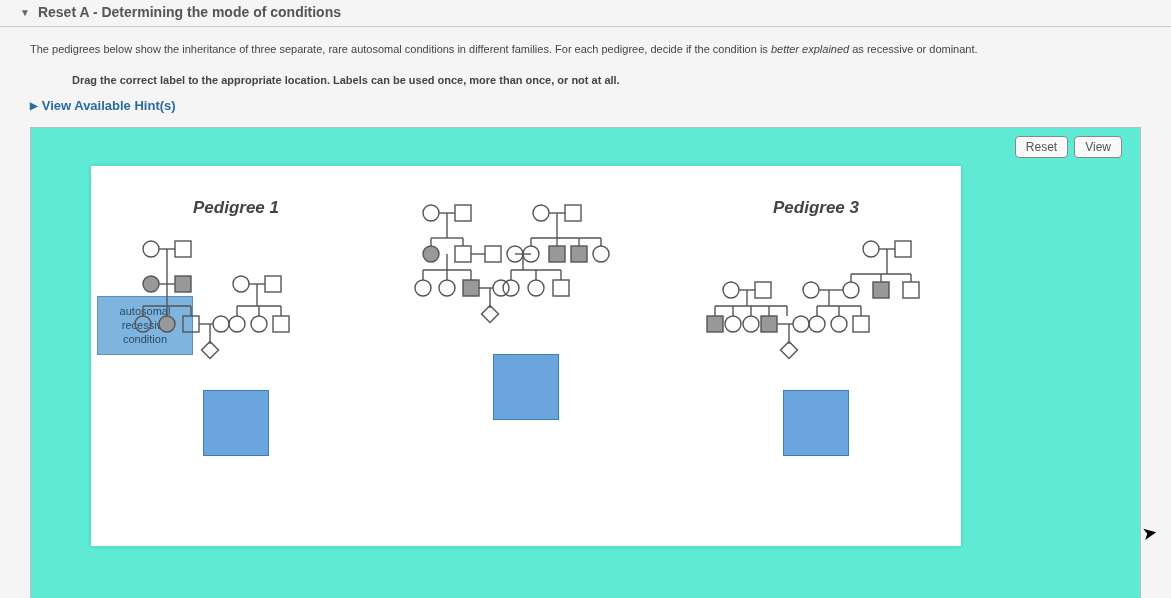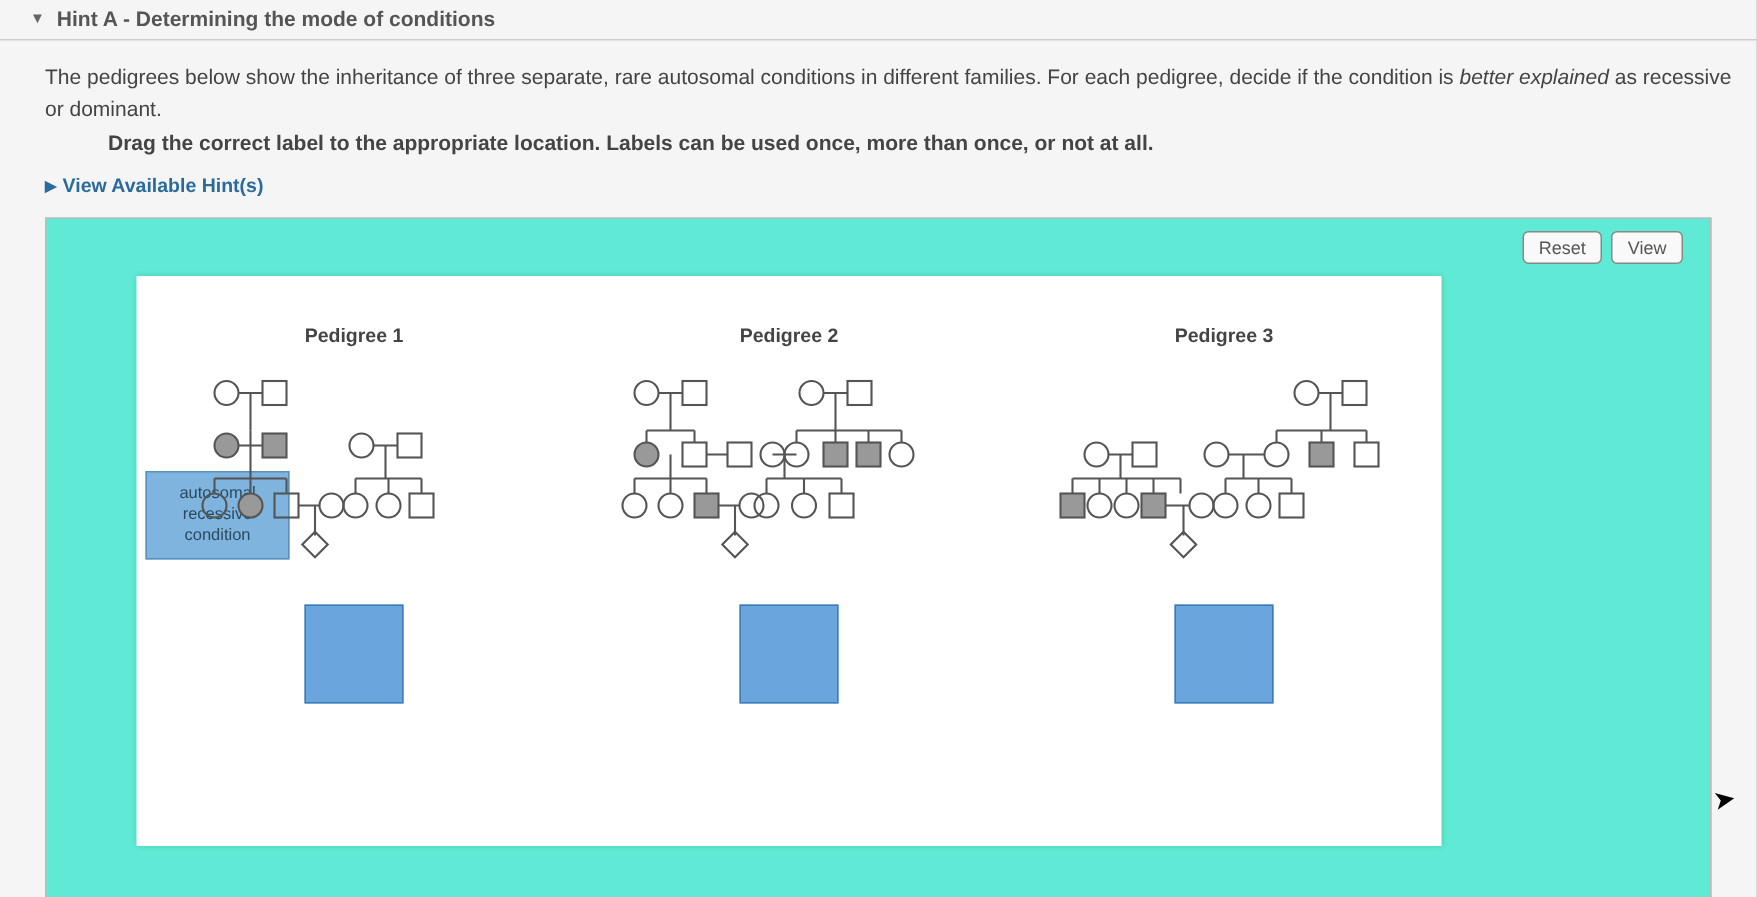--- a/index.html
+++ b/index.html
@@ -21,21 +21,21 @@
     display: flex;
     align-items: center;
     gap: 8px;
   }
   .part-header .caret {
     font-size: 10px;
     color: #666;
   }
   .intro {
     padding: 14px 10px 6px 30px;
-    font-size: 14px;
+    font-size: 11px;
     color: #444;
     line-height: 1.5;
   }
   .intro .bold { font-weight: bold; }
   .hints {
     padding: 4px 10px 10px 30px;
     font-size: 13px;
     color: #2a6b9c;
     font-weight: bold;
     cursor: pointer;
@@ -97,24 +97,25 @@
     top: 32px;
     display: flex;
     width: 100%;
     justify-content: space-around;
   }
   .ped-col {
     width: 250px;
     text-align: center;
   }
   .ped-title {
-    font-size: 13px;
+    font-size: 17px;
     font-weight: bold;
     color: #444;
     margin-bottom: 16px;
+    font-style: italic;
   }
   svg.pedigree { display: block; margin: 0 auto 16px auto; }
   .drop-target {
     width: 66px; height: 66px;
     background: #6aa5dd;
     border: 1px solid #3d7cb5;
     margin: 6px auto 0 auto;
   }
   .cursor-pointer {
     position: absolute;
@@ -123,28 +124,28 @@
     font-size: 18px;
     color: #000;
     transform: rotate(-10deg);
   }
 </style>
 </head>
 <body>
 
 <div class="part-header">
   <span class="caret">▼</span>
-  <span><span>Hint A</span> - <span>Determining the mode of conditions</span></span>
+  <span><span>Reset A</span> - <span>Determining the mode of conditions</span></span>
 </div>
 
 <div class="intro">
   <div>
     <span>The pedigrees below show the inheritance of three separate, rare autosomal conditions in different families. For each pedigree, decide if the condition is </span><i><span>better explained</span></i><span> as recessive or dominant.</span>
   </div>
-  <div class="bold" style="margin-top:2px;padding-left:42px;">Drag the correct label to the appropriate location. Labels can be used once, more than once, or not at all.</div>
+  <div class="bold" style="margin-top:14px;padding-left:42px;">Drag the correct label to the appropriate location. Labels can be used once, more than once, or not at all.</div>
 </div>
 
 <div class="hints">
   <span class="tri">▶</span>
   <span>View Available Hint(s)</span>
 </div>
 
 <div class="workspace">
   <div class="toolbar">
     <button class="btn">Reset</button>
@@ -201,21 +202,20 @@
             <rect x="142" y="82" width="16" height="16"></rect>
 
             <line x1="79" y1="90" x2="79" y2="110"></line>
             <rect x="73" y="110" width="12" height="12" transform="rotate(45 79 116)"></rect>
           </g>
         </svg>
         <div class="drop-target"></div>
       </div>
 
       <div class="ped-col">
-        <div class="ped-title">Pedigree 2</div>
         <svg class="pedigree" width="230" height="140" viewBox="0 0 230 140">
           <g stroke="#555" stroke-width="1.4" fill="none">
 
             <circle cx="20" cy="15" r="8"></circle>
             <rect x="44" y="7" width="16" height="16"></rect>
             <line x1="28" y1="15" x2="44" y2="15"></line>
             <line x1="36" y1="15" x2="36" y2="40"></line>
             <circle cx="130" cy="15" r="8"></circle>
             <rect x="154" y="7" width="16" height="16"></rect>
             <line x1="138" y1="15" x2="154" y2="15"></line>

